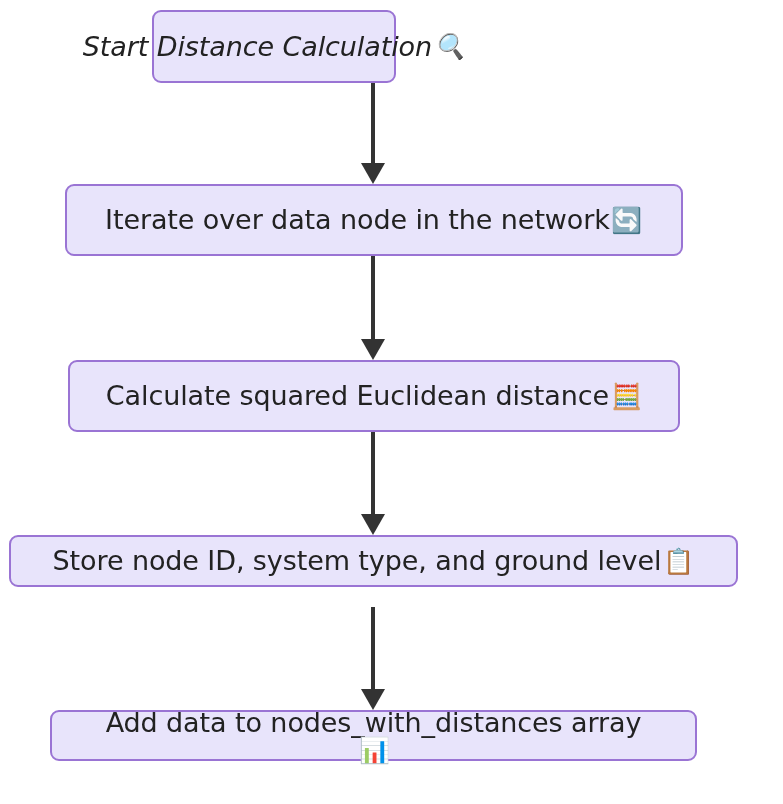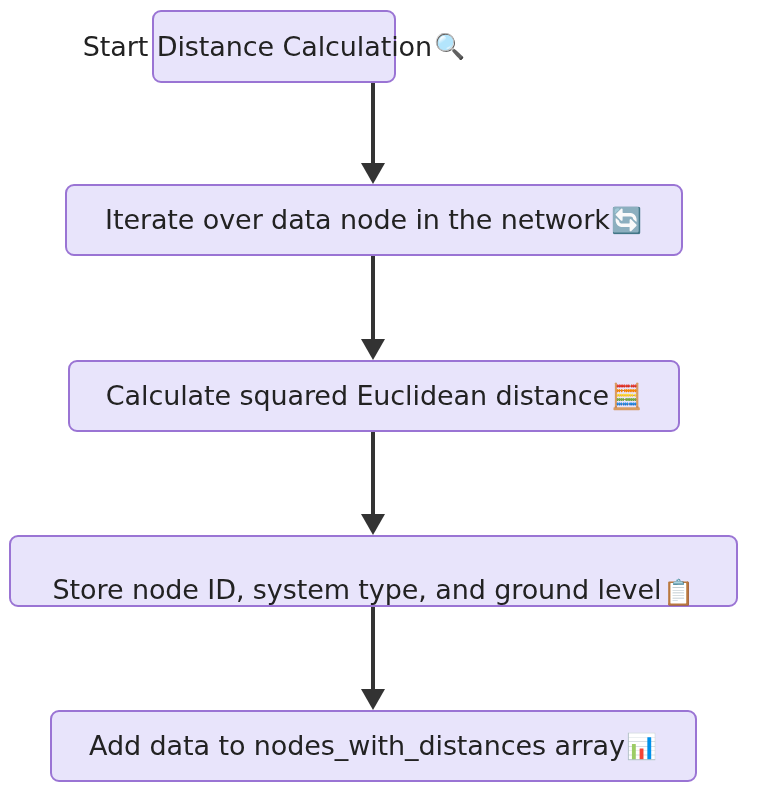--- a/index.html
+++ b/index.html
@@ -84,38 +84,38 @@
   </div>
   <div class="edge" id="edge-2" style="left: 371px; top: 432px; width: 4px; height: 103px;">
     <div class="edge-line" style="height: 84px;"></div>
     <div class="edge-head" style="top: 82px;"></div>
   </div>
   <div class="edge" id="edge-3" style="left: 371px; top: 607px; width: 4px; height: 103px;">
     <div class="edge-line" style="height: 84px;"></div>
     <div class="edge-head" style="top: 82px;"></div>
   </div>
 
-  <div class="node" id="node-0" style="left: 152px; top: 10px; width: 244px; height: 73px;">
+  <div class="node" id="node-0" style="left: 152px; top: 10px; width: 244px; height: 73px; font-style: italic;">
     <span class="node-label">Start Distance Calculation</span>
     <span class="node-emoji">🔍</span>
   </div>
 
   <div class="node" id="node-1" style="left: 65px; top: 184px; width: 618px; height: 72px;">
     <span class="node-label">Iterate over data node in the network</span>
     <span class="node-emoji">🔄</span>
   </div>
 
   <div class="node" id="node-2" style="left: 68px; top: 360px; width: 612px; height: 72px;">
     <span class="node-label">Calculate squared Euclidean distance</span>
     <span class="node-emoji">🧮</span>
   </div>
 
-  <div class="node" id="node-3" style="left: 9px; top: 535px; width: 729px; height: 72px; align-items: flex-end;">
+  <div class="node" id="node-3" style="left: 9px; top: 535px; width: 729px; height: 52px;">
     <span class="node-label">Store node ID, system type, and ground level</span>
     <span class="node-emoji">📋</span>
   </div>
 
-  <div class="node" id="node-4" style="left: 50px; top: 710px; width: 647px; height: 72px;">
+  <div class="node" id="node-4" style="left: 50px; top: 710px; width: 647px; height: 51px; flex-direction: column;">
     <span class="node-label">Add data to nodes_with_distances array</span>
     <span class="node-emoji">📊</span>
   </div>
 
 </div>
 
 </body></html>

